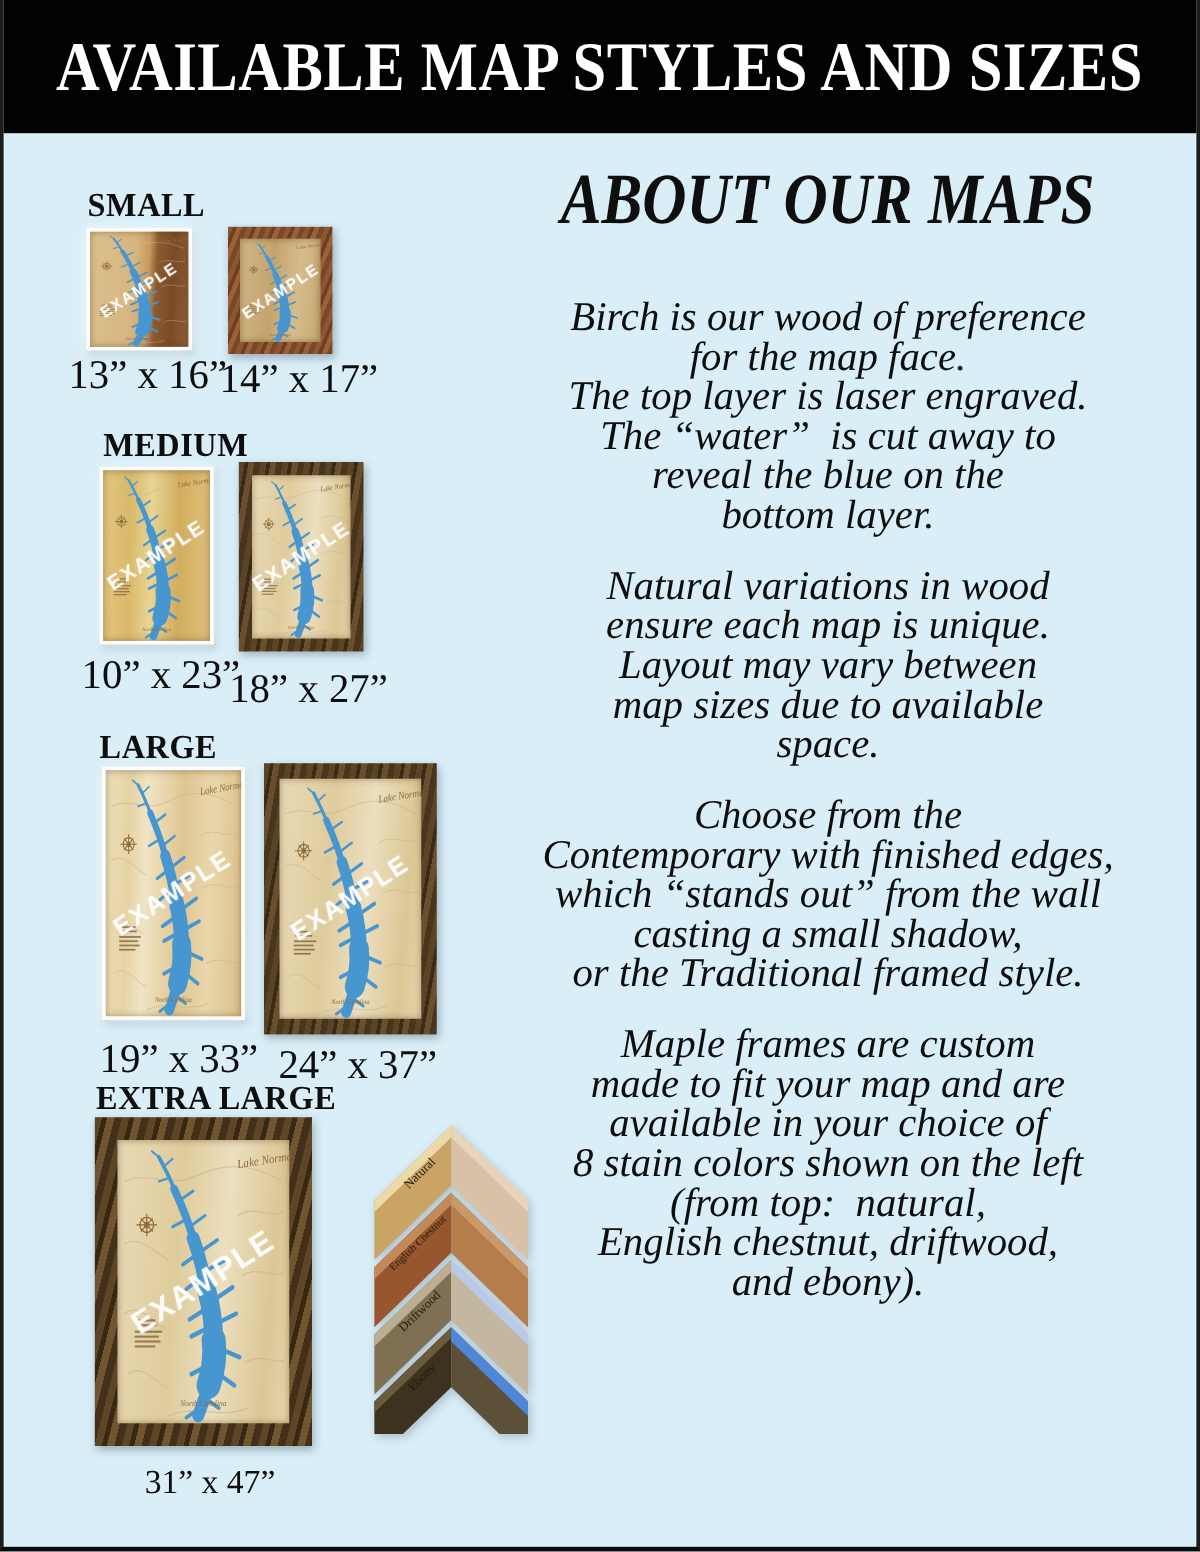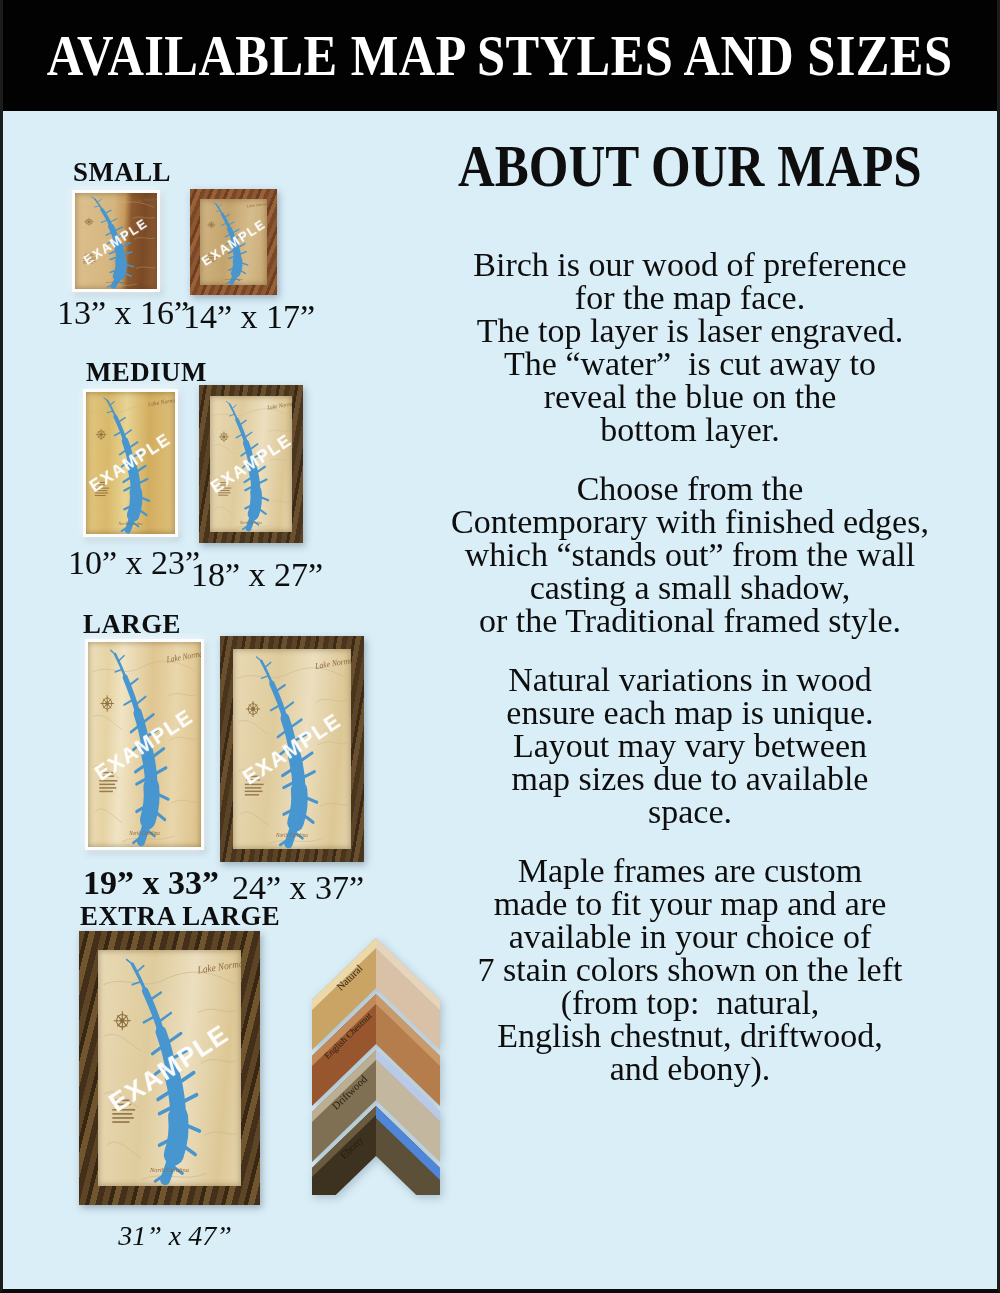--- a/index.html
+++ b/index.html
@@ -40,21 +40,21 @@
   .wm-t{font-family:"Liberation Sans",sans-serif;color:rgba(255,255,255,.93);
     transform:rotate(-33deg);letter-spacing:1.5px;font-weight:bold;white-space:nowrap;
     text-shadow:0 0 2px rgba(255,255,255,.35);}
   .wm-s .wm-t{font-size:13px;} .wm-m .wm-t{font-size:17px;}
   .wm-l .wm-t{font-size:21px;} .wm-x .wm-t{font-size:26px;}
   
   .stains{position:absolute;left:301px;top:930px;width:143px;height:265px;
     filter:drop-shadow(2px 3px 4px rgba(90,110,125,.35));}
   .stain-label{font-family:"Liberation Serif",serif;fill:#241c10;text-anchor:middle;}
   
-  .about{position:absolute;left:402px;top:134px;width:570px;text-align:center;}
+  .about{position:absolute;left:402px;top:134px;width:570px;text-align:center;font-style:italic;}
   .about-title{font-size:60px;line-height:64px;font-weight:bold;margin:0 0 50px;white-space:nowrap;}
   .about-title span{display:inline-block;transform:scaleX(.85);}
   .about p{font-size:34px;line-height:33px;margin:0 0 26px;white-space:pre-wrap;}
 </style>
 </head>
 <body>
 
 <svg width="0" height="0" style="position:absolute" aria-hidden="true">
   <defs>
     <g id="contours" stroke="#cdb68a" stroke-width="0.6" fill="none" opacity="0.75">
@@ -201,42 +201,42 @@
         <use href="#compass-rose" x="17" y="45"></use>
         <use href="#stats"></use>
         <text class="statename" x="50" y="141">North Carolina</text>
       </svg>
       <div class="wm">
           <span class="wm-t">EXAMPLE</span>
         </div>
     </div>
   </div>
 
-  <div class="size-l" style="left:80px;top:864px;width:120px;font-weight:bold;">19” x 33”</div>
+  <div class="size-l" style="left:80px;top:864px;width:120px;">19” x 33”</div>
   <div class="size-l" style="left:229px;top:869px;width:120px;">24” x 37”</div>
 
   <div class="sec-h" style="left:77px;top:900px;">EXTRA LARGE</div>
 
   <div class="card framed frame-rustic wm-x" style="left:76px;top:931px;width:181px;height:274px;padding:19px;">
     <div class="face wood-face">
       <svg class="mf" viewBox="0 0 100 150" preserveAspectRatio="none">
         <use href="#contours"></use>
         <text class="lakename" x="70" y="15" transform="rotate(-8 70 15)">Lake Norman</text>
         <use href="#lake-shape"></use>
         <use href="#compass-rose" x="17" y="45"></use>
         <use href="#stats"></use>
         <text class="statename" x="50" y="141">North Carolina</text>
       </svg>
       <div class="wm">
           <span class="wm-t">EXAMPLE</span>
         </div>
     </div>
   </div>
 
-  <div class="size-l" style="left:112px;top:1220px;width:120px;font-size:28px;font-style:italic;">31” x 47”</div>
+  <div class="size-l" style="left:112px;top:1220px;width:120px;font-size:28px;">31” x 47”</div>
 
   <svg class="stains" viewBox="0 0 143 265">
 
     <polygon points="72,8 8,70 8,120 72,58" fill="#c9a465"></polygon>
     <polygon points="72,8 8,70 8,80 72,18" fill="#ecd9a9"></polygon>
     <polygon points="72,8 136,70 136,120 72,58" fill="#d9c1a8"></polygon>
     <polygon points="72,8 136,70 136,80 72,18" fill="#e7d4bc"></polygon>
 
     <polygon points="72,64 8,126 8,176 72,114" fill="#98562e"></polygon>
     <polygon points="72,64 8,126 8,136 72,74" fill="#c28a58"></polygon>
@@ -259,32 +259,32 @@
   </svg>
 
   <div class="about">
     <h1 class="about-title"><span>ABOUT OUR MAPS</span></h1>
     <p>Birch is our wood of preference
 for the map face.
 The top layer is laser engraved.
 The “water”  is cut away to
 reveal the blue on the
 bottom layer.</p>
+    <p>Natural variations in wood
+ensure each map is unique.
+Layout may vary between
+map sizes due to available
+space.</p>
     <p>Choose from the
 Contemporary with finished edges,
 which “stands out” from the wall
 casting a small shadow,
 or the Traditional framed style.</p>
-    <p>Natural variations in wood
-ensure each map is unique.
-Layout may vary between
-map sizes due to available
-space.</p>
     <p>Maple frames are custom
 made to fit your map and are
 available in your choice of
-7 stain colors shown on the left
+8 stain colors shown on the left
 (from top:  natural,
 English chestnut, driftwood,
 and ebony).</p>
   </div>
 
 </div>
 
 </body></html>

